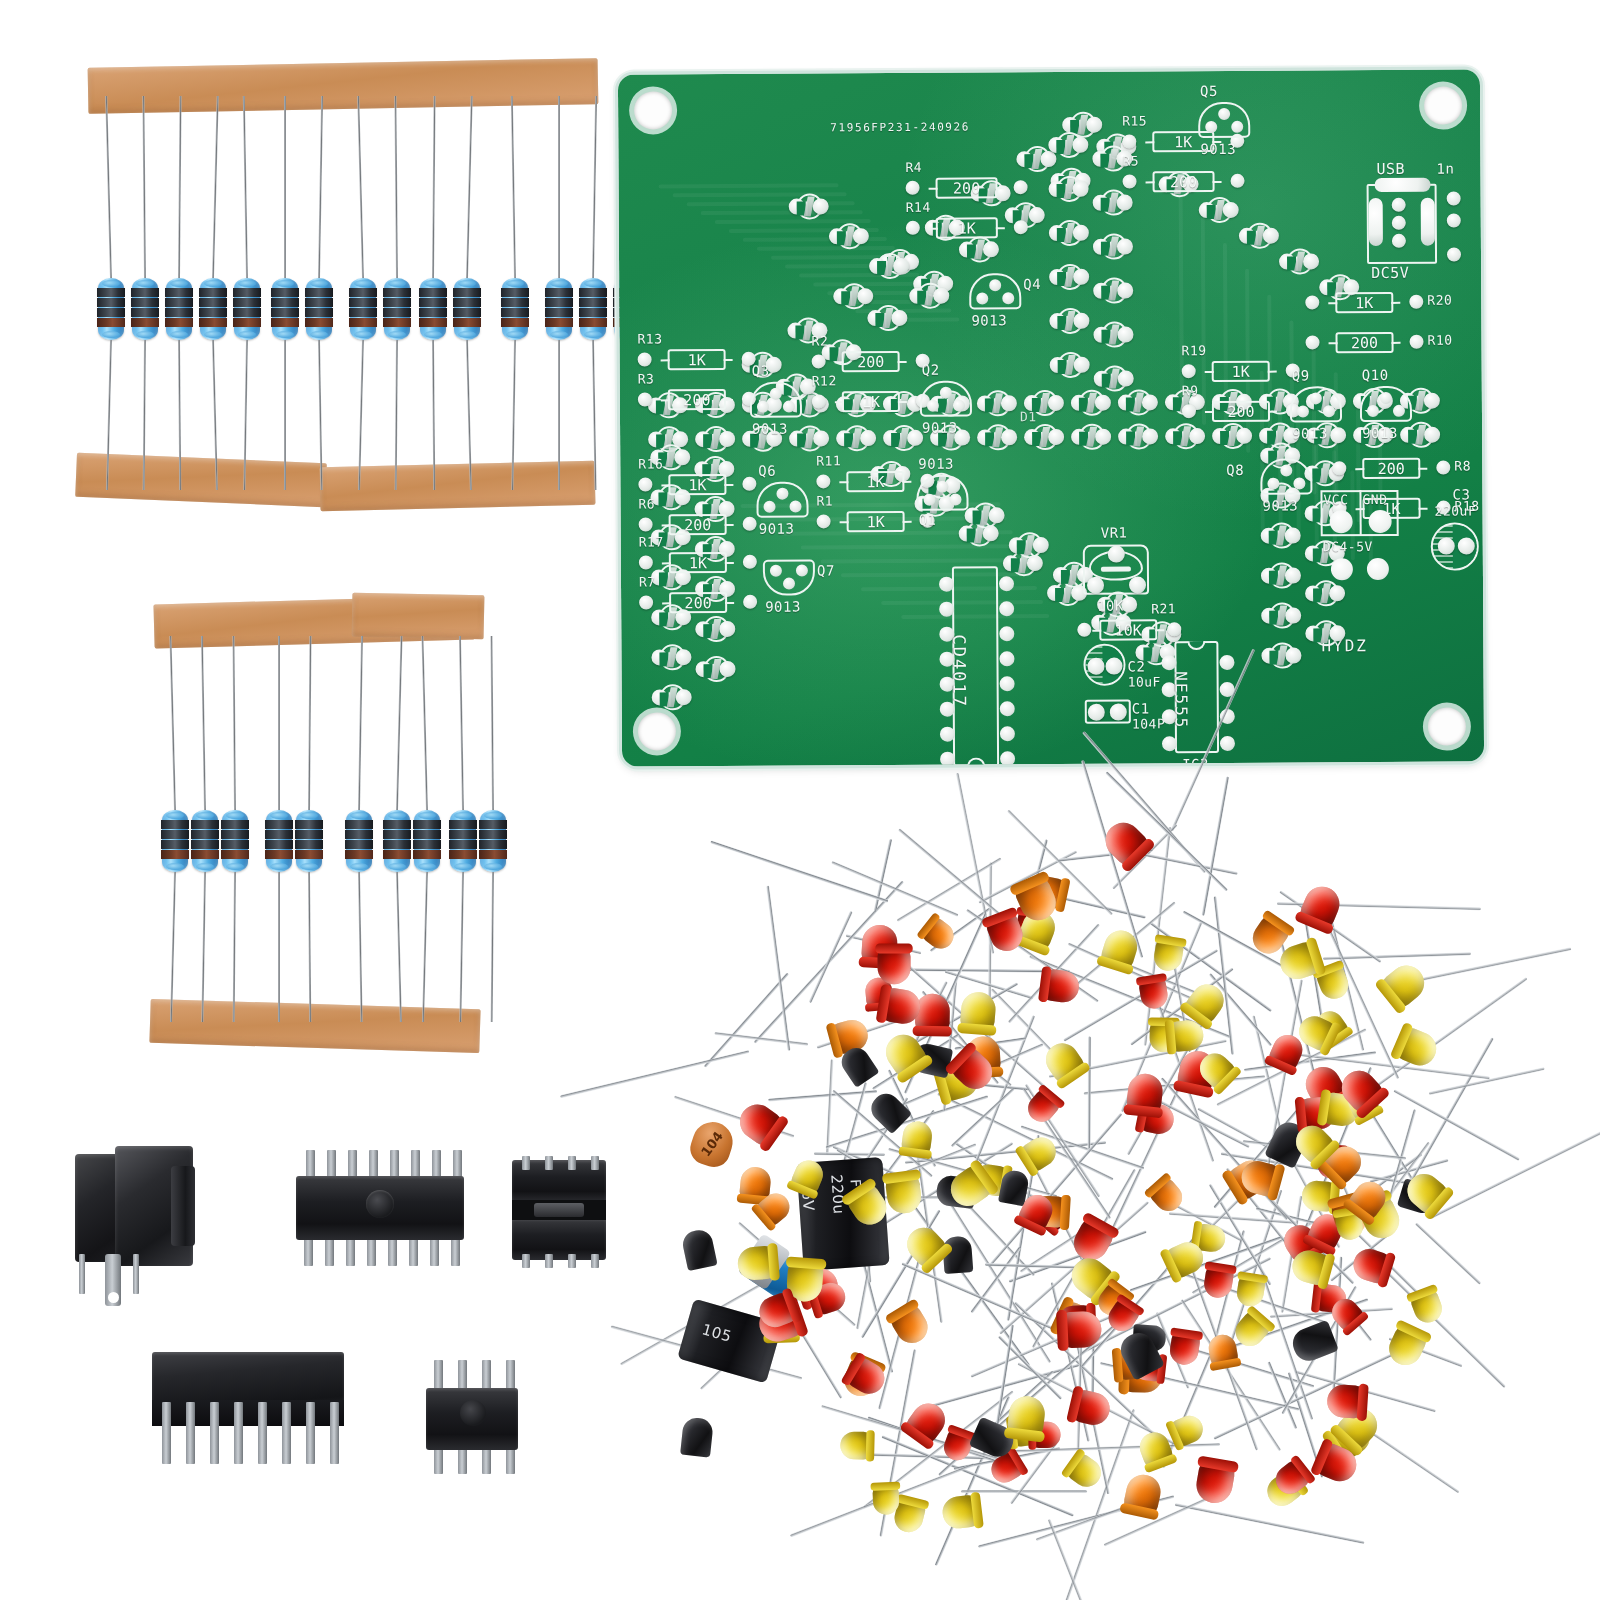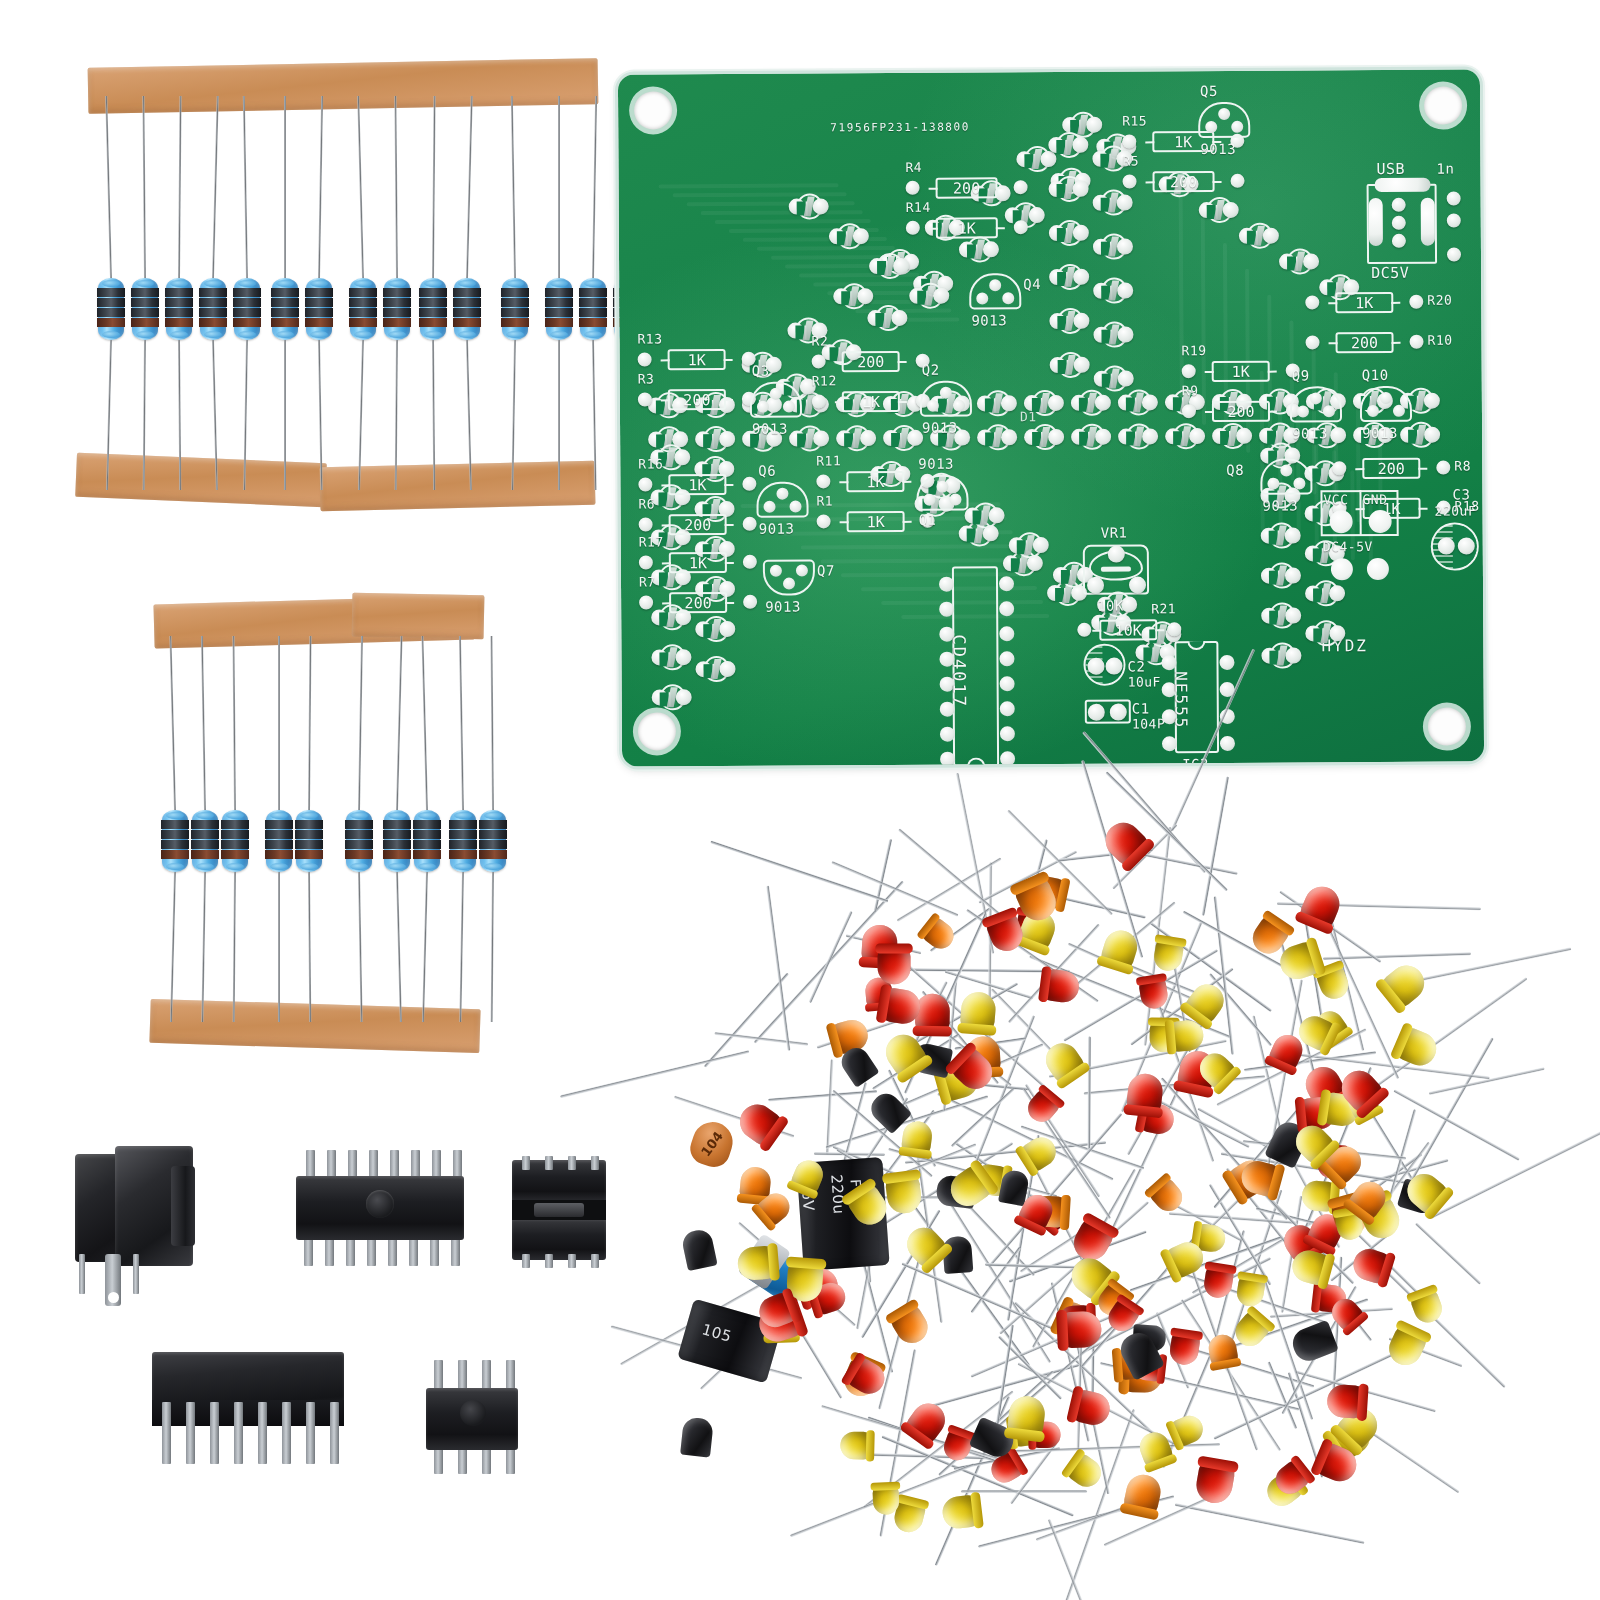--- a/index.html
+++ b/index.html
@@ -454,21 +454,21 @@
         <div class="trace" style="left:712px;top:380px;width:4px;height:104px;"></div>
         <div class="trace" style="left:730px;top:400px;width:4px;height:90px;"></div>
         <div class="trace" style="left:748px;top:420px;width:4px;height:76px;"></div>
       </div>
 
     <div class="mhole" style="left:16px;top:17px;"></div>
     <div class="mhole" style="left:806px;top:17px;"></div>
     <div class="mhole" style="left:16px;top:638px;"></div>
     <div class="mhole" style="left:806px;top:638px;"></div>
 
-    <div class="silk" style="left:212px;top:49px;font-size:11px;letter-spacing:1.6px;">71956FP231-138800</div>
+    <div class="silk" style="left:212px;top:49px;font-size:11px;letter-spacing:1.6px;">71956FP231-240926</div>
 
     <div class="silk" style="left:700px;top:568px;font-size:16px;letter-spacing:2px;">HYDZ</div>
     <div class="silk" style="left:400px;top:338px;font-size:13px;opacity:.85;">D1</div>
 
     <div id="ledfps" style="position:absolute;inset:0;">
         <div class="ledfp" style="left:28px;top:318px;">
           <div class="p l" style=""></div>
           <div class="ring" style=""></div>
           <div class="bar" style=""></div>
           <div class="p r" style=""></div>

